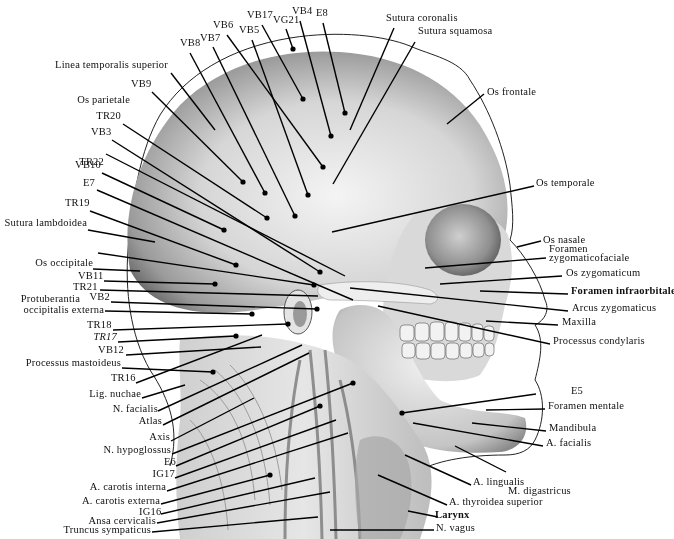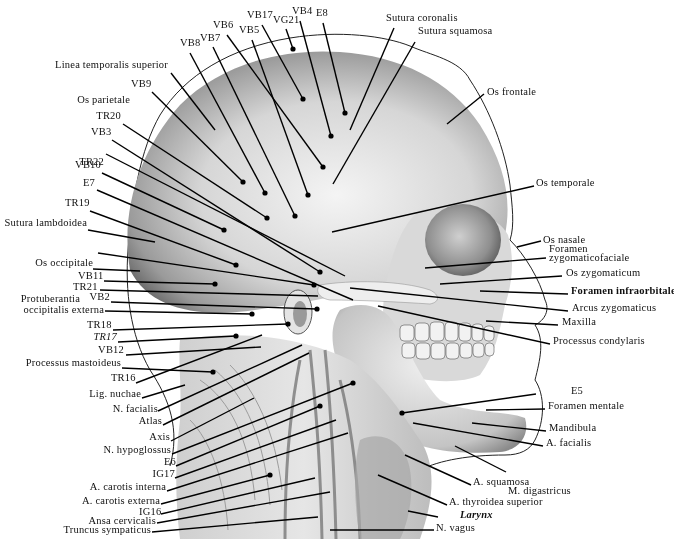--- a/index.html
+++ b/index.html
@@ -229,18 +229,18 @@
       <div class="lbl" style="left: 566px; top: 267px;">Os  zygomaticum</div>
       <div class="lbl" style="left: 571px; top: 285px; font-weight: bold;">Foramen infraorbitale</div>
       <div class="lbl" style="left: 572px; top: 302px;">Arcus zygomaticus</div>
       <div class="lbl" style="left: 562px; top: 316px;">Maxilla</div>
       <div class="lbl" style="left: 553px; top: 335px;">Processus  condylaris</div>
       <div class="lbl" style="left: 539px; top: 385px; padding-left: 32px;">E5</div>
       <div class="lbl" style="left: 548px; top: 400px;">Foramen mentale</div>
       <div class="lbl" style="left: 549px; top: 422px;">Mandibula</div>
       <div class="lbl" style="left: 546px; top: 437px;">A. facialis</div>
       <div class="lbl" style="left: 508px; top: 485px;">M. digastricus</div>
-      <div class="lbl" style="left: 473px; top: 476px;">A. squamosa</div>
+      <div class="lbl" style="left: 473px; top: 476px;">A. lingualis</div>
       <div class="lbl" style="left: 449px; top: 496px;">A. thyroidea  superior</div>
-      <div class="lbl bold" style="left: 460px; top: 509px; font-style: italic;">Larynx</div>
+      <div class="lbl bold" style="left: 435px; top: 509px;">Larynx</div>
       <div class="lbl" style="left: 436px; top: 522px;">N. vagus</div>
     </div>
 </div>
 
 </body></html>

